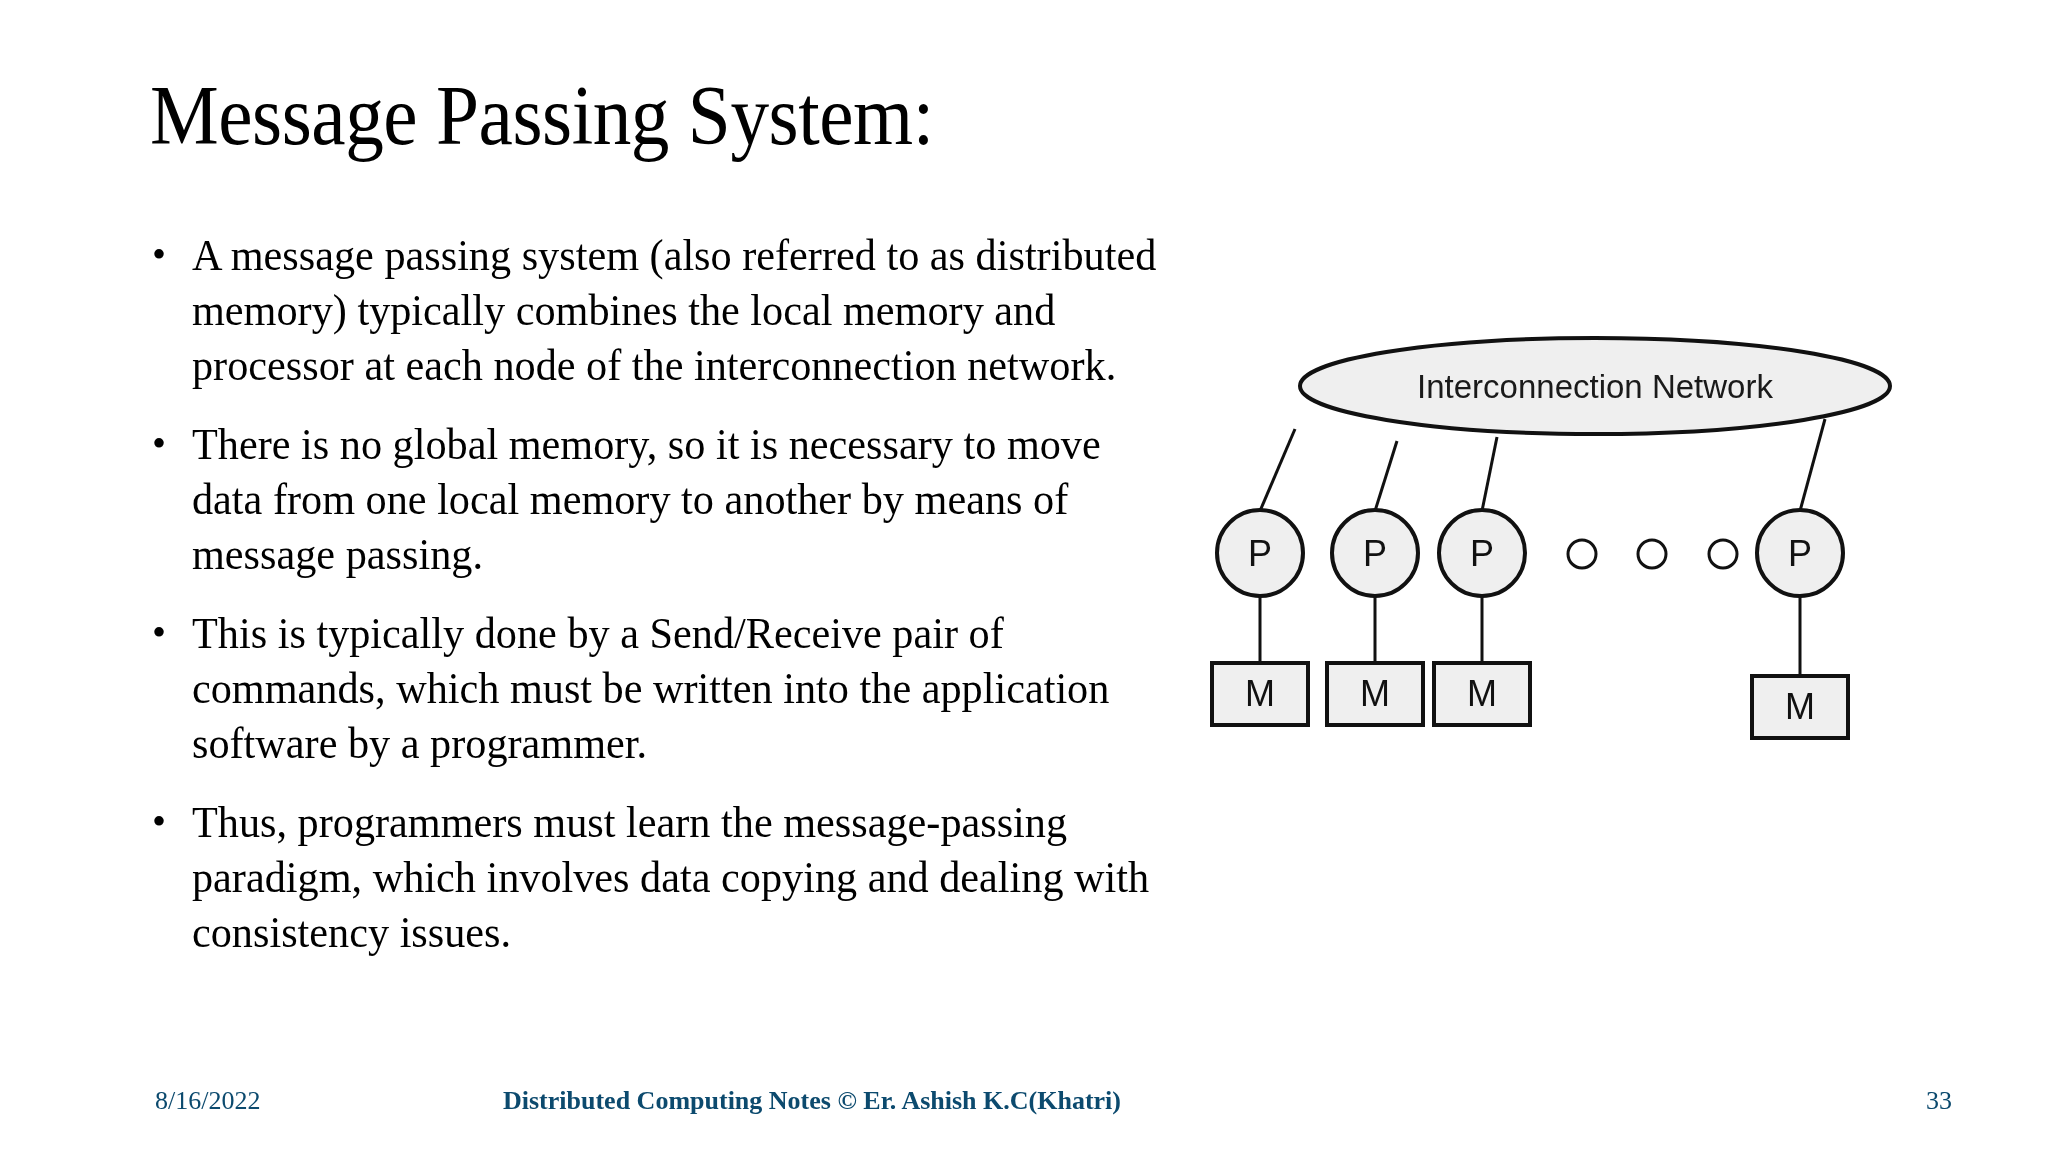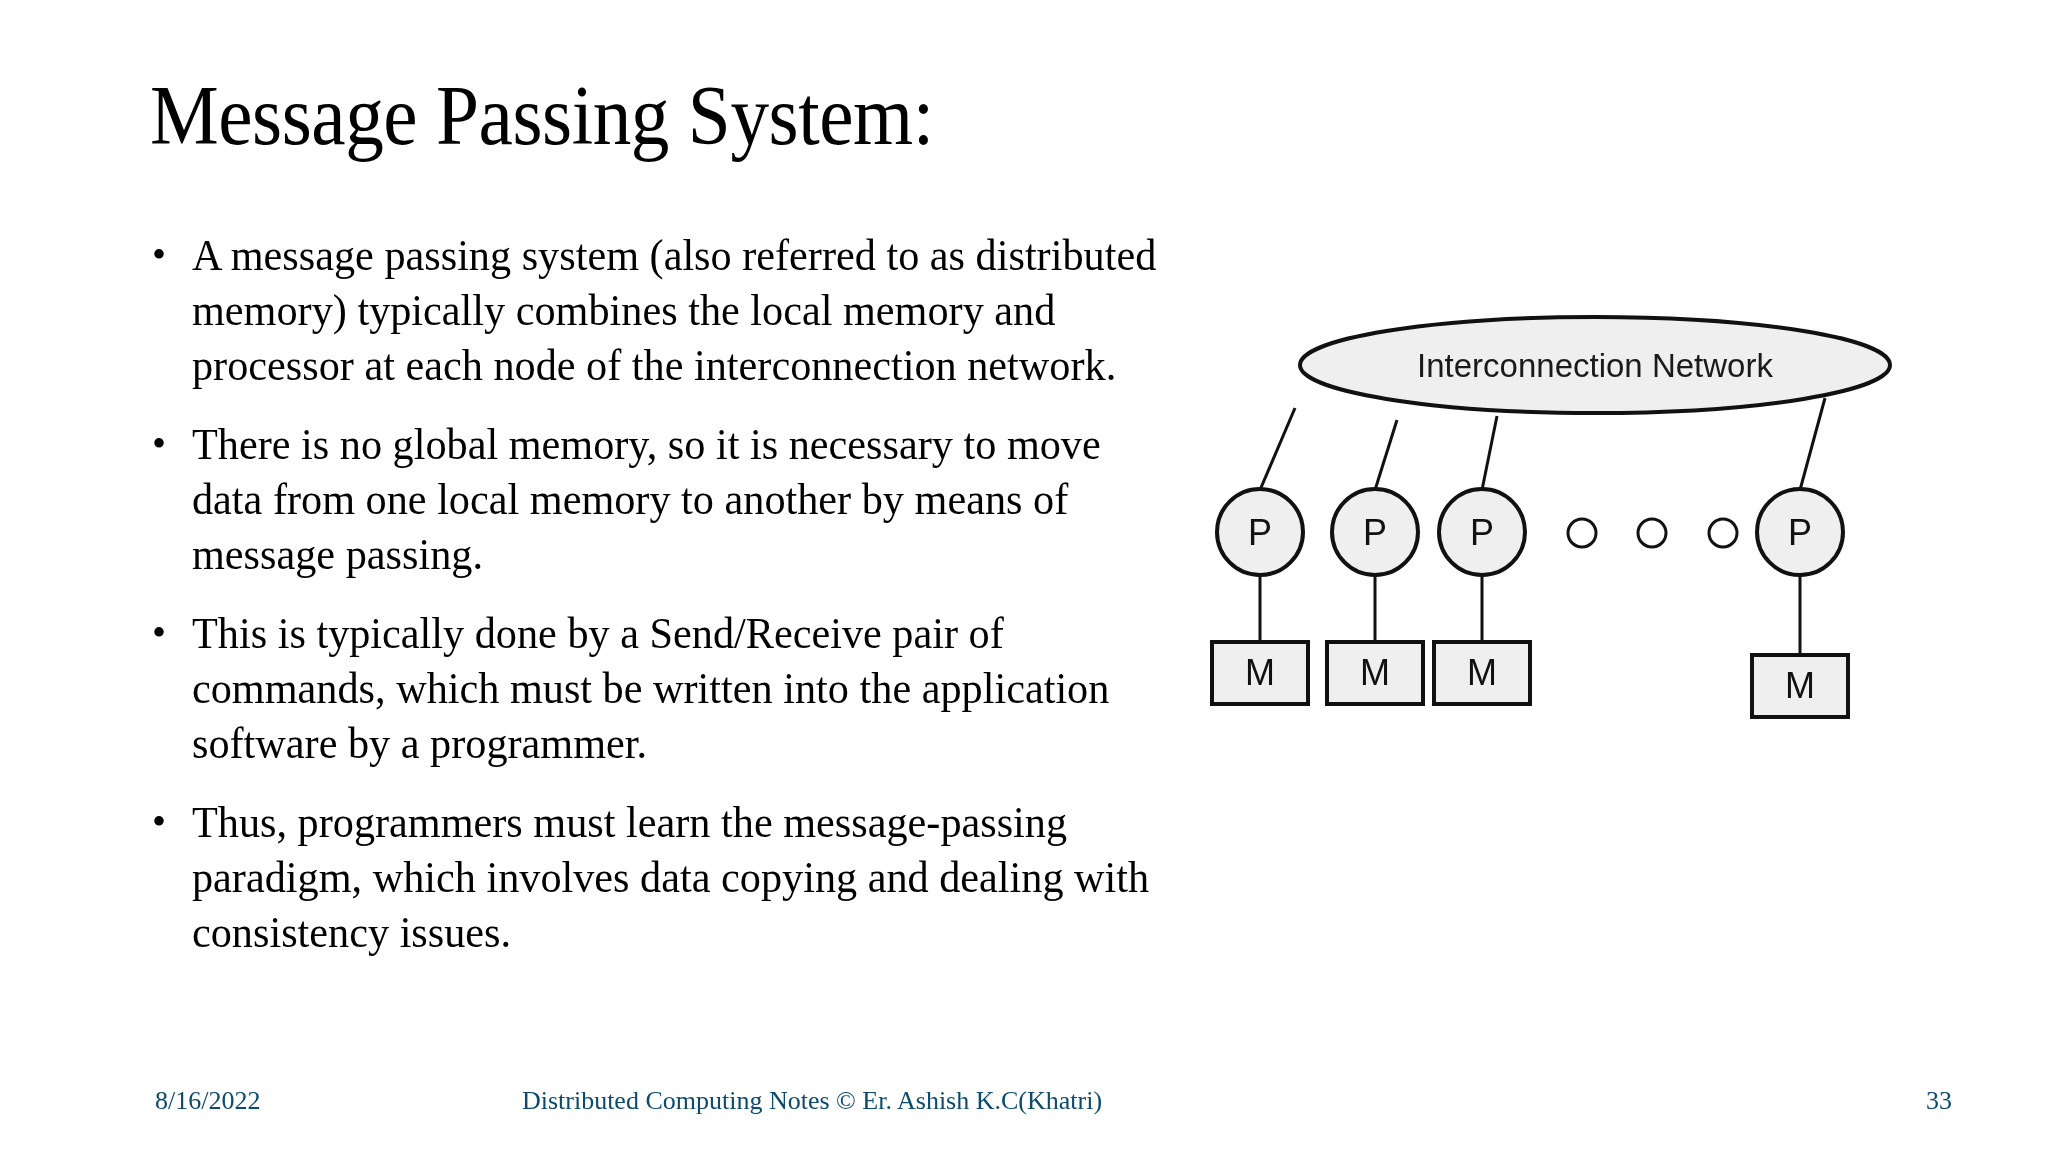--- a/index.html
+++ b/index.html
@@ -61,21 +61,21 @@
     line-height: 55px;
     color: #000000;
     transform: scaleX(0.96);
     transform-origin: left top;
   }
 
   
   .diagram {
     position: absolute;
     left: 1215px;
-    top: 320px;
+    top: 341px;
     width: 833px;
     height: 480px;
   }
   .diagram svg {
     display: block;
     width: 833px;
     height: 480px;
     overflow: visible;
   }
   .net-label {
@@ -107,20 +107,21 @@
     top: 6px;
     white-space: nowrap;
   }
   .footer-center {
     position: absolute;
     left: 0;
     top: 6px;
     width: 1624px;
     text-align: center;
     white-space: nowrap;
+    font-weight: bold;
   }
   .footer-page {
     position: absolute;
     right: 108px;
     top: 6px;
     white-space: nowrap;
   }
 </style>
 </head>
 <body>

